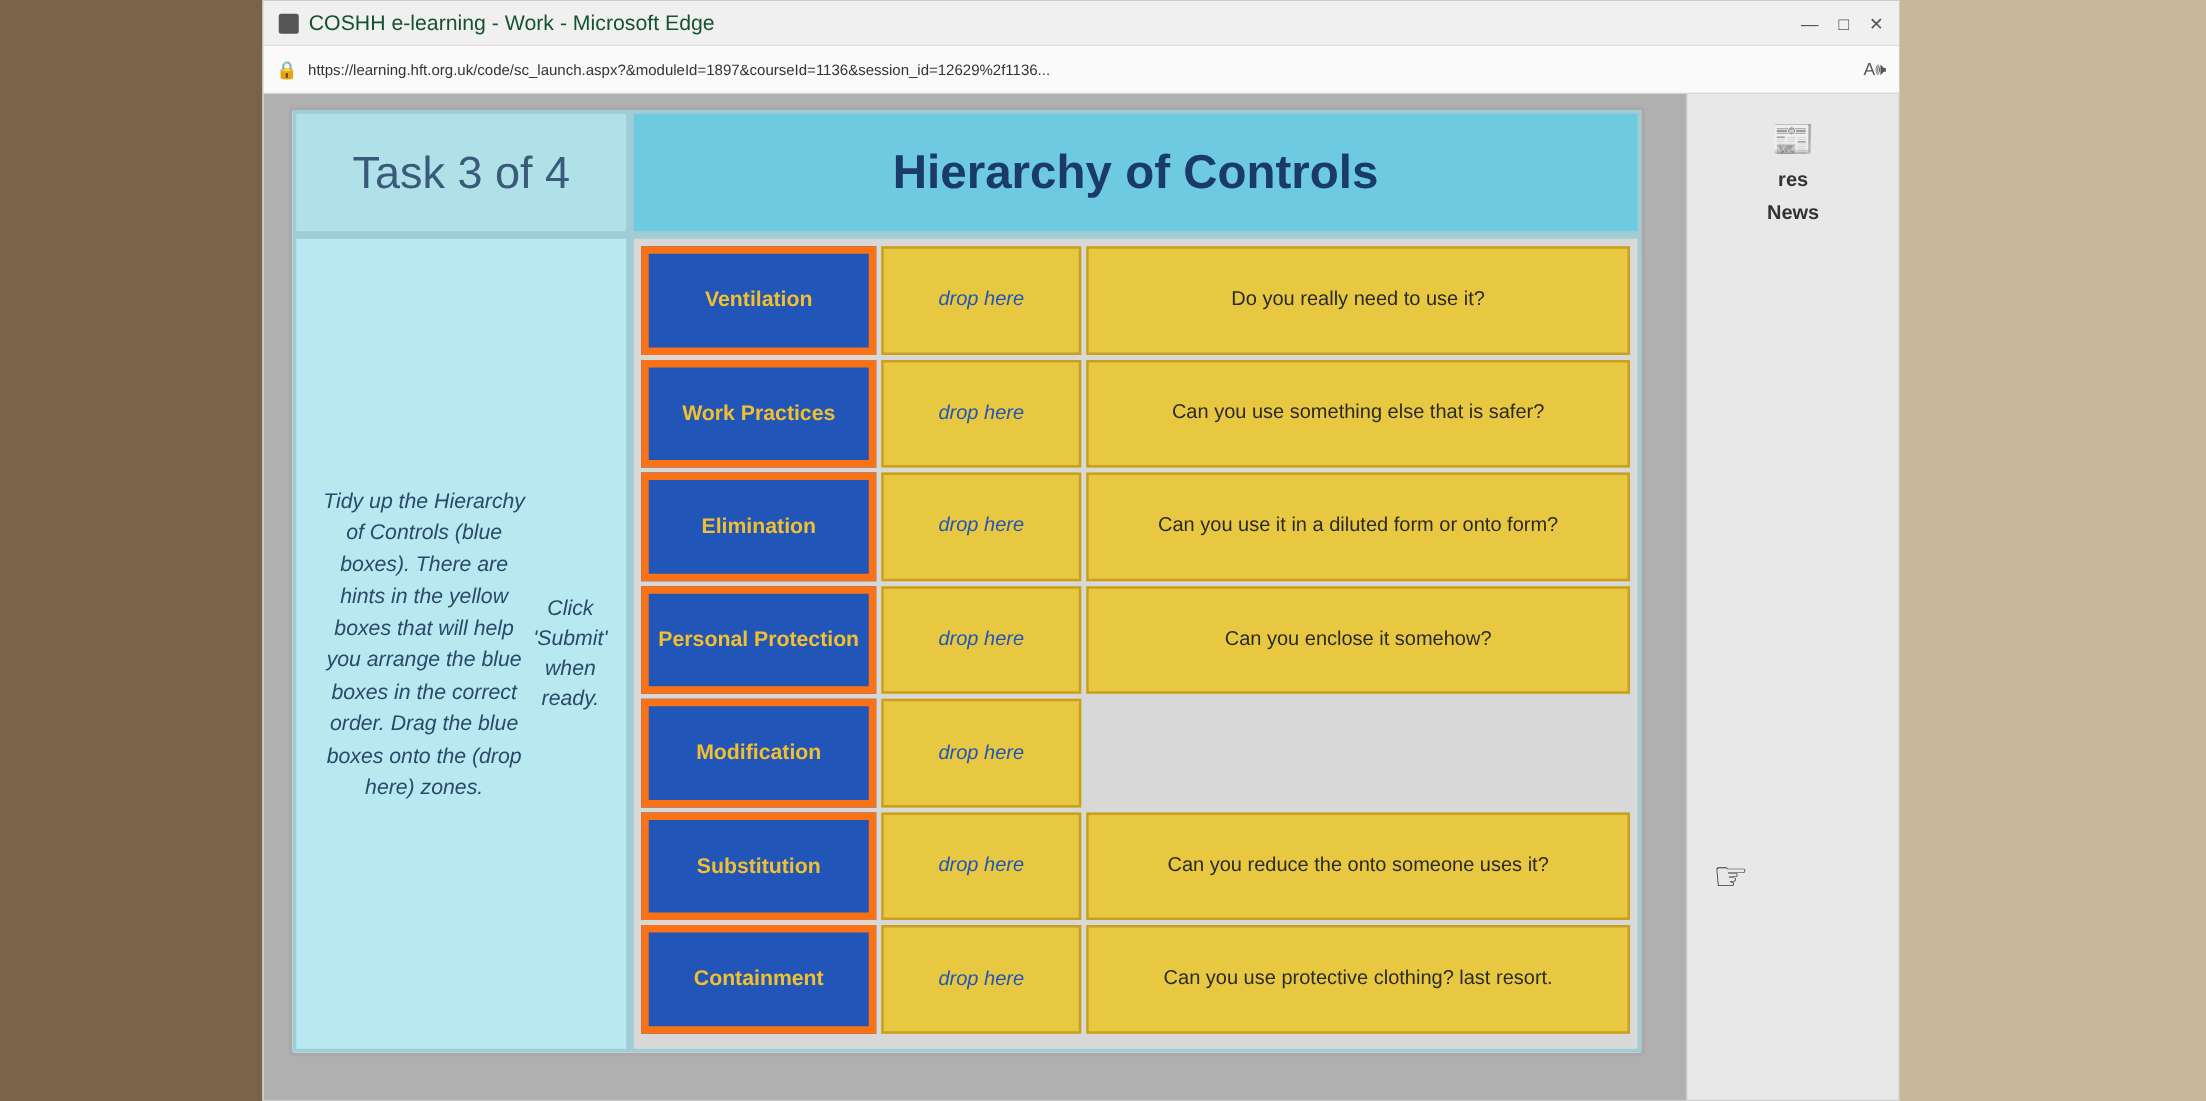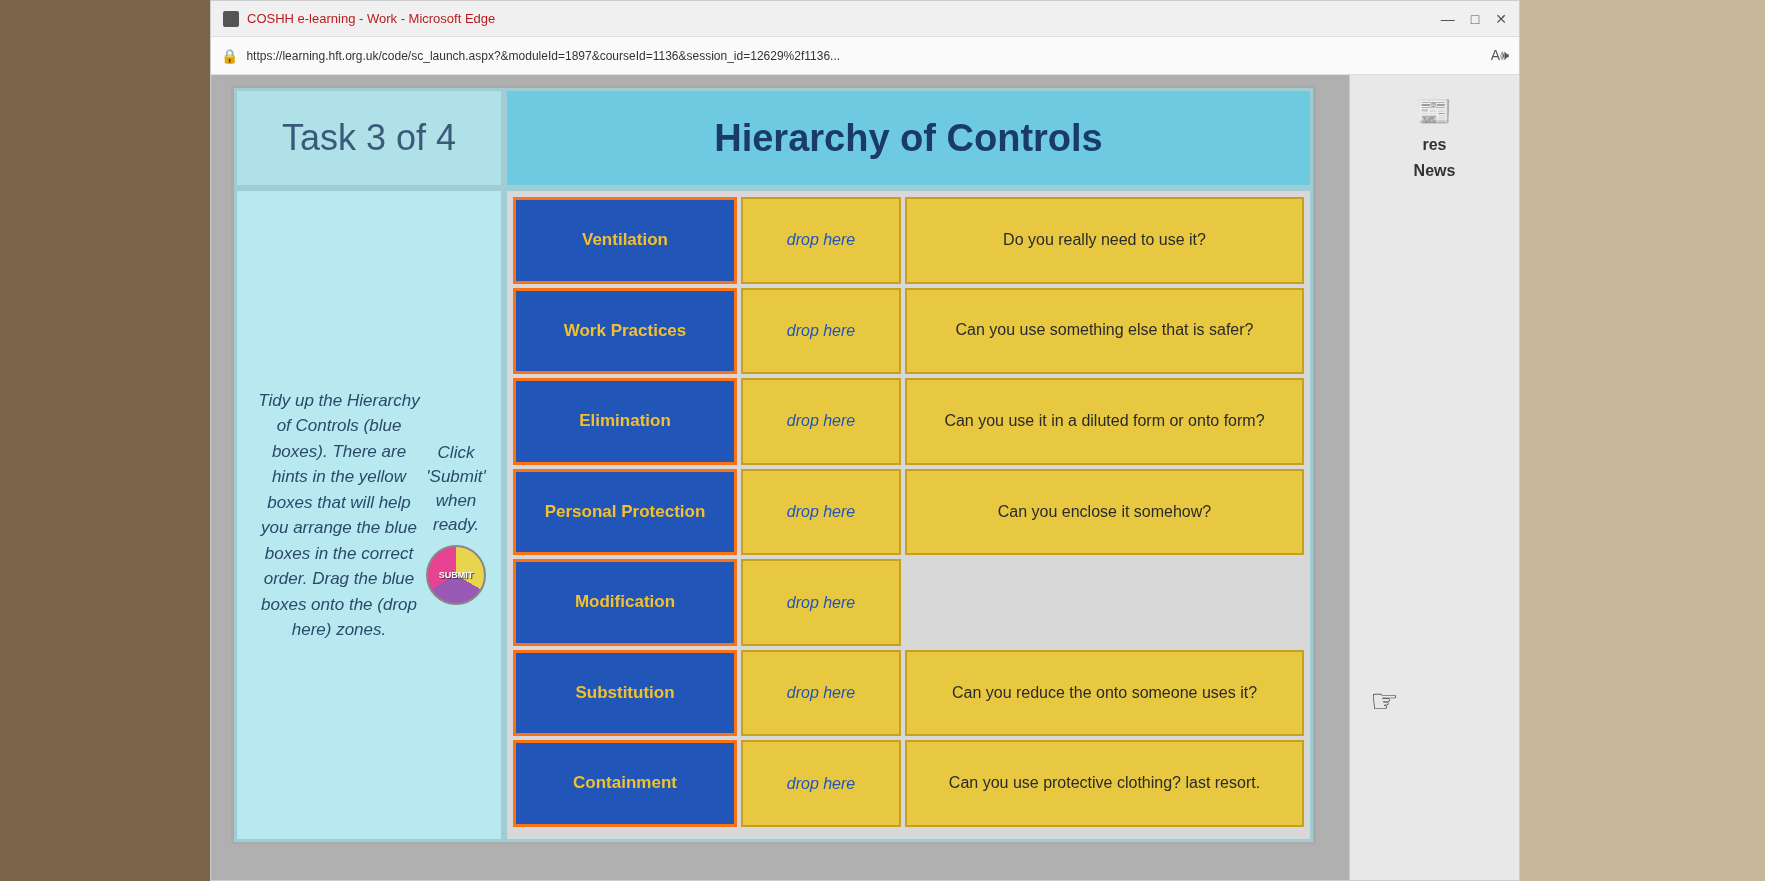--- a/index.html
+++ b/index.html
@@ -49,22 +49,22 @@
       border-bottom: 1px solid #ddd;
       flex-shrink: 0;
     }
     .title-bar-icon {
       width: 16px; height: 16px;
       background: #555;
       margin-right: 8px;
       border-radius: 2px;
     }
     .title-bar-text {
-      font-size: 13px;
-      color: #b91c1c;
+      font-size: 17px;
+      color: #14532d;
       flex: 1;
     }
     .window-controls {
       display: flex;
       gap: 16px;
       color: #666;
       font-size: 16px;
     }
     .window-btn {
       cursor: pointer;
@@ -244,28 +244,28 @@
     }
 
     .control-row {
       display: flex;
       height: calc((100% - 30px) / 7);
       gap: 4px;
       align-items: stretch;
     }
 
     .blue-box {
-      width: 224px;
+      width: 188px;
       background: #2255b8;
       display: flex;
       align-items: center;
       justify-content: center;
       cursor: grab;
       flex-shrink: 0;
-      border: 3px solid #f97316;
+      border: 6px solid #f97316;
     }
     .blue-box-text {
       font-size: 17px;
       font-weight: bold;
       color: #f0c030;
       text-align: center;
       line-height: 1.2;
     }
 
     .drop-zone {
@@ -345,25 +345,20 @@
           <span class="title-banner-text">Hierarchy of Controls</span>
         </div>
       </div>
 
       <div class="body-row">
 
         <div class="instructions-panel">
           <div class="instructions-text">Tidy up the Hierarchy of Controls (blue boxes). There are hints in the yellow boxes that will help you arrange the blue boxes in the correct order. Drag the blue boxes onto the (drop here) zones.</div>
           <div style="margin-top:16px;">
             <div class="click-submit-text">Click 'Submit' when ready.</div>
-            <div style="display:flex; justify-content:flex-end; margin-top:8px;">
-              <div class="submit-btn">
-                <span class="submit-btn-text">SUBMIT</span>
-              </div>
-            </div>
           </div>
         </div>
 
         <div class="dragdrop-panel">
 
           <div class="control-row">
             <div class="blue-box">
               <span class="blue-box-text">Ventilation</span>
             </div>
             <div class="drop-zone">

